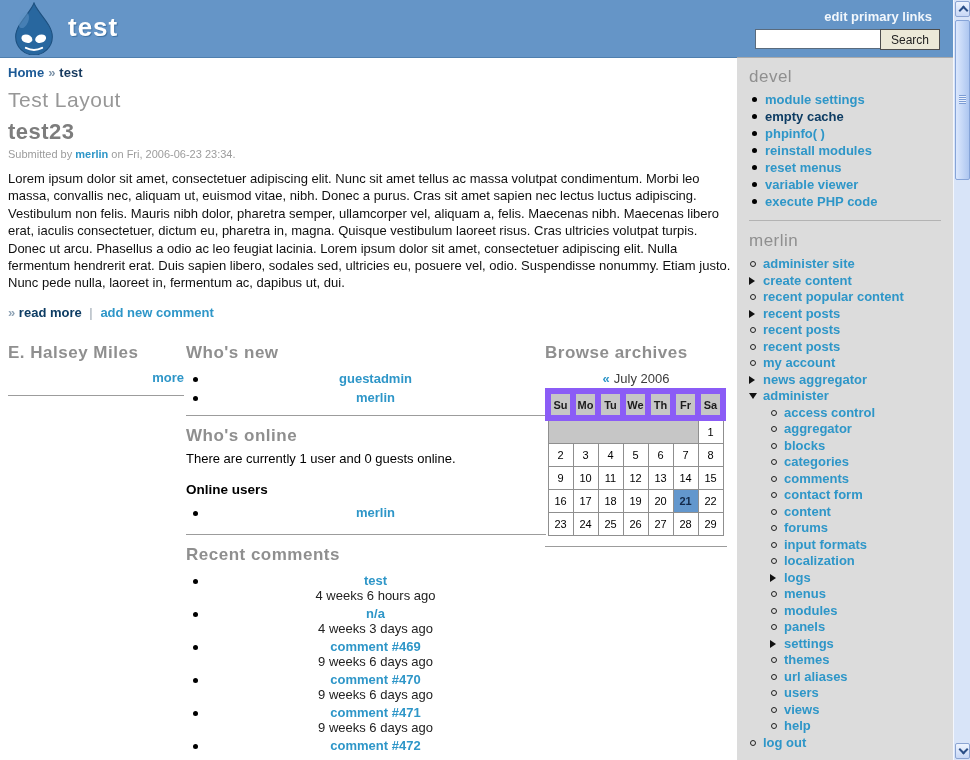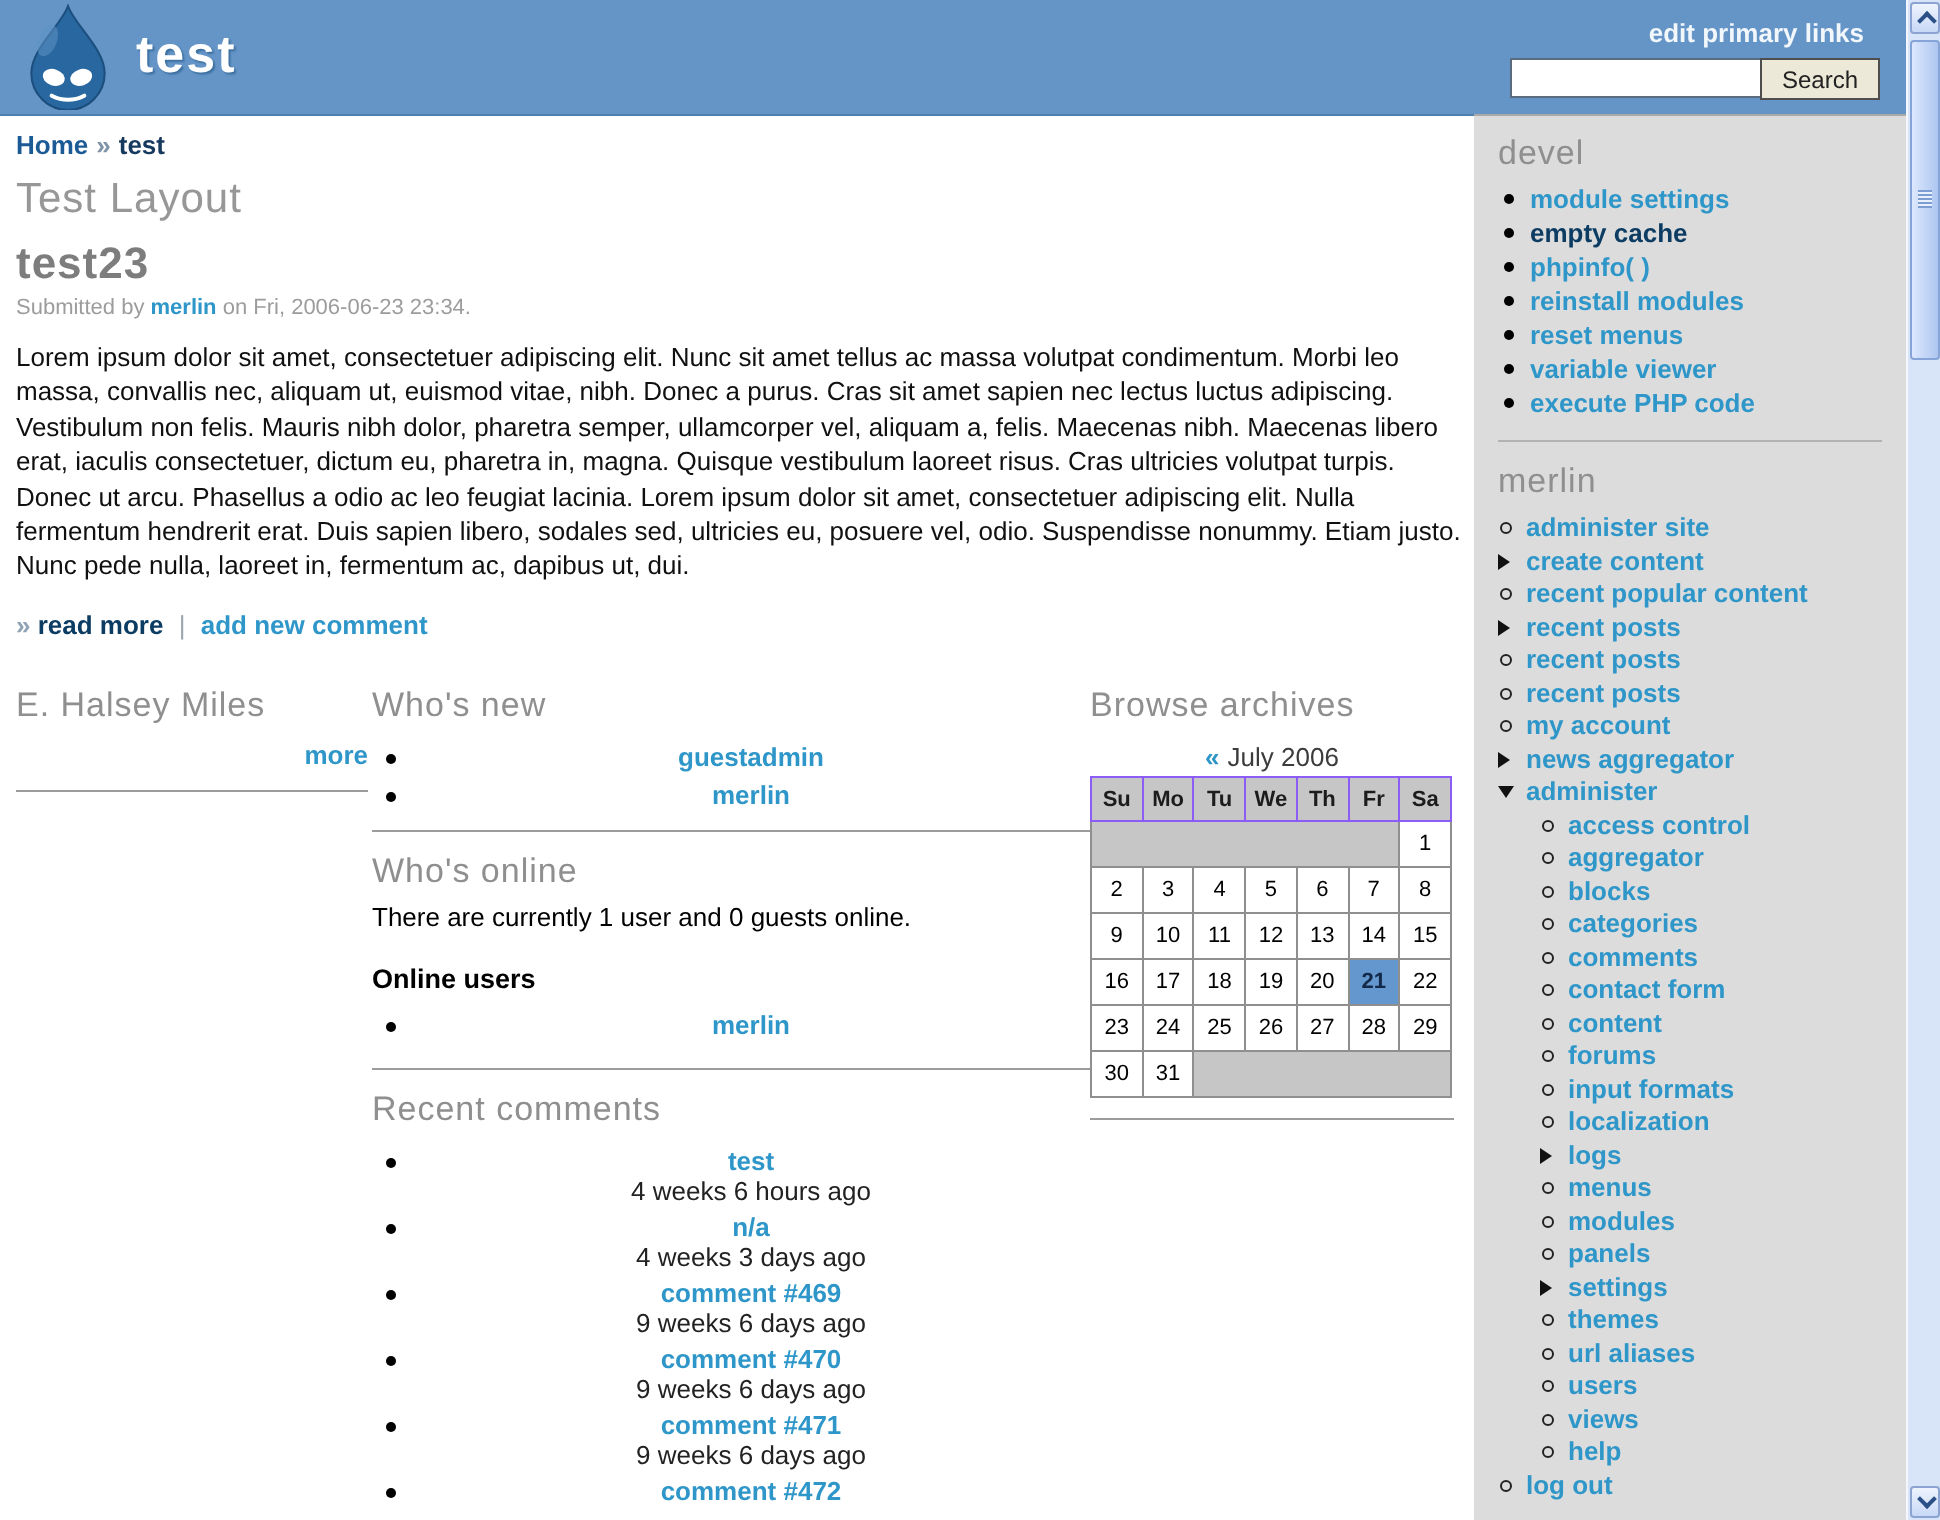--- a/index.html
+++ b/index.html
@@ -25,39 +25,39 @@
   .section-title{margin:0;font-size:21px;font-weight:normal;color:#979797;letter-spacing:.5px;}
   .post-title{margin:7px 0 0 0;font-size:22px;font-weight:bold;color:#7d7d7d;letter-spacing:.5px;}
   .submitted{margin-top:3px;font-size:11px;color:#9c9c9c;}
   .submitted a{color:#2e96c8;font-weight:bold;}
   .bodytext{margin:10px 0 0 0;line-height:17.4px;color:#101010;}
   .nodelinks{margin-top:13px;font-weight:bold;}
   .nl-marker{color:#8fa3b5;}
   .nl-pipe{color:#9aa6b0;font-weight:normal;padding:0 4px;}
   .readmore{color:#0d3c63;}
   
-  .col h3{margin:0;font-size:17px;font-weight:normal;color:#8f8f8f;letter-spacing:.5px;}
+  .col h3{margin:0;font-size:17px;font-weight:bold;color:#8f8f8f;letter-spacing:.5px;}
   .col hr{border:none;border-top:1px solid #9c9c9c;margin:10px 0;}
   .col-profile{position:absolute;left:8px;top:343px;width:176px;}
   .more-row{text-align:right;margin-top:7px;}
   .col-mid{position:absolute;left:186px;top:343px;width:360px;}
   .dot-list{list-style:none;margin:9px 0 0 0;padding:0;text-align:center;}
   .dot-list li{position:relative;padding-left:19px;margin-bottom:5px;line-height:14px;}
   .dot-list li::before{content:"";position:absolute;left:7px;top:5px;width:5px;height:5px;background:#000;border-radius:50%;}
   .status{margin:5px 0 0 0;color:#000;}
   .online-sub{margin:16px 0 0 0;font-size:13.5px;color:#000;}
   .comments li{margin-bottom:4px;}
   .age{color:#222;margin-top:1px;}
   .mid-hr2{margin-top:14px !important;}
   
   .col-cal{position:absolute;left:545px;top:343px;width:182px;}
   .cal-nav{text-align:center;margin-top:8px;font-size:13px;color:#3c3c3c;}
   .cal-nav a{color:#2e96c8;font-weight:bold;margin-right:4px;}
   .cal{border-collapse:collapse;width:181px;margin-top:2px;table-layout:fixed;}
-  .cal th{background:#c6c6c6;border:1px solid #8b5cf6;font-size:11px;color:#1c1c1c;height:19px;text-align:center;}
+  .cal th{background:#c6c6c6;border:6px solid #8b5cf6;font-size:11px;color:#1c1c1c;height:19px;text-align:center;}
   .cal td{border:1px solid #8f8f8f;background:#fff;font-size:11px;color:#000;height:20px;text-align:center;}
   .cal td.empty{background:#c6c6c6;}
   .cal td.selected{background:#6397cd;color:#13294a;font-weight:bold;}
   
   .sidebar{position:absolute;left:737px;top:57px;width:216px;height:703px;background:#dcdcdc;border-top:1px solid #aaa;
     padding:6px 0 0 12px;box-sizing:border-box;}
   .sidebar h3{margin:3px 0 6px 0;font-size:17px;font-weight:normal;color:#8f8f8f;letter-spacing:.5px;}
   .sidebar hr{border:none;border-top:1px solid #b3b3b3;margin:12px 12px 10px 0;}
   .devel-list{list-style:none;margin:0;padding:0;}
   .devel-list li{position:relative;padding-left:16px;margin-bottom:4px;line-height:13px;}
@@ -237,25 +237,20 @@
           </tr>
           <tr>
             <td>23</td>
             <td>24</td>
             <td>25</td>
             <td>26</td>
             <td>27</td>
             <td>28</td>
             <td>29</td>
           </tr>
-          <tr>
-            <td>30</td>
-            <td>31</td>
-            <td colspan="5" class="empty"></td>
-          </tr>
         </tbody>
     </table>
     <hr>
   </div>
 
   <div class="sidebar">
     <h3>devel</h3>
     <ul class="devel-list">
 
         <li>

